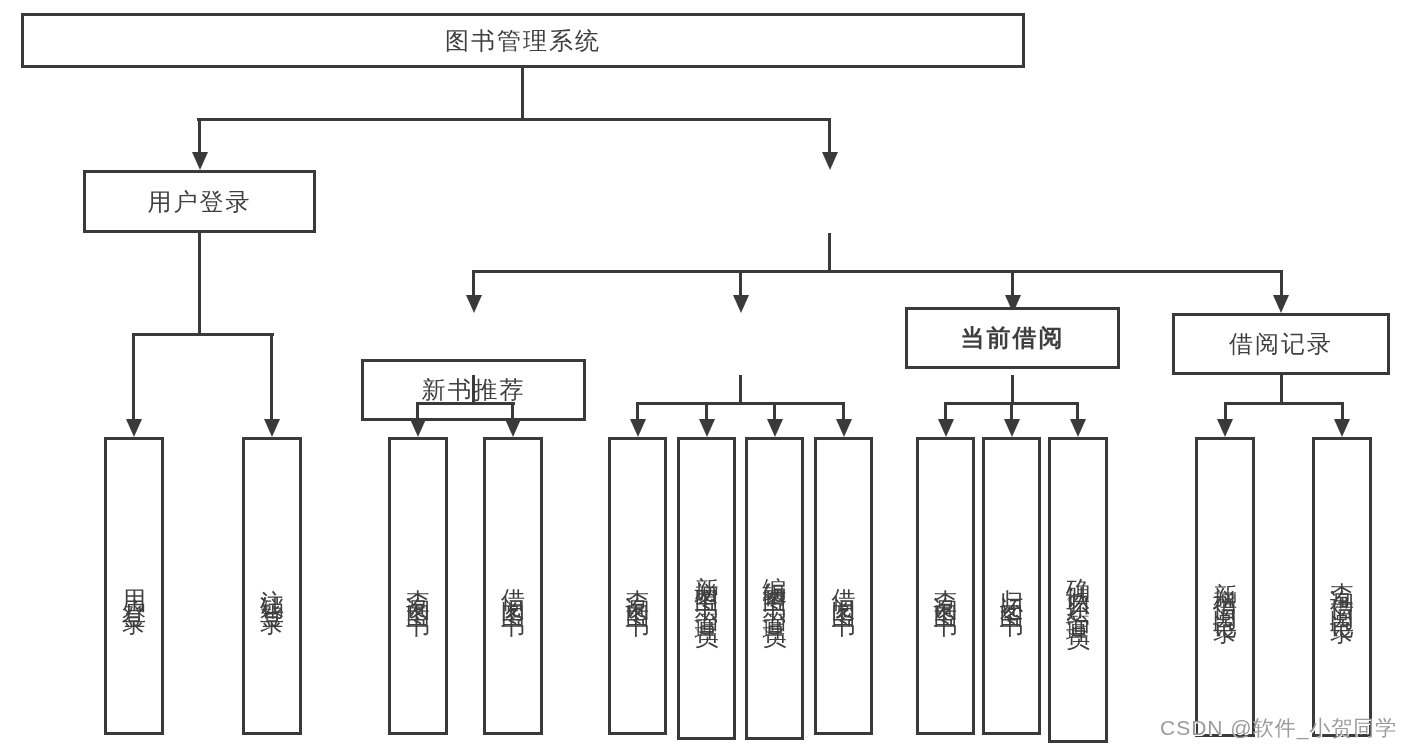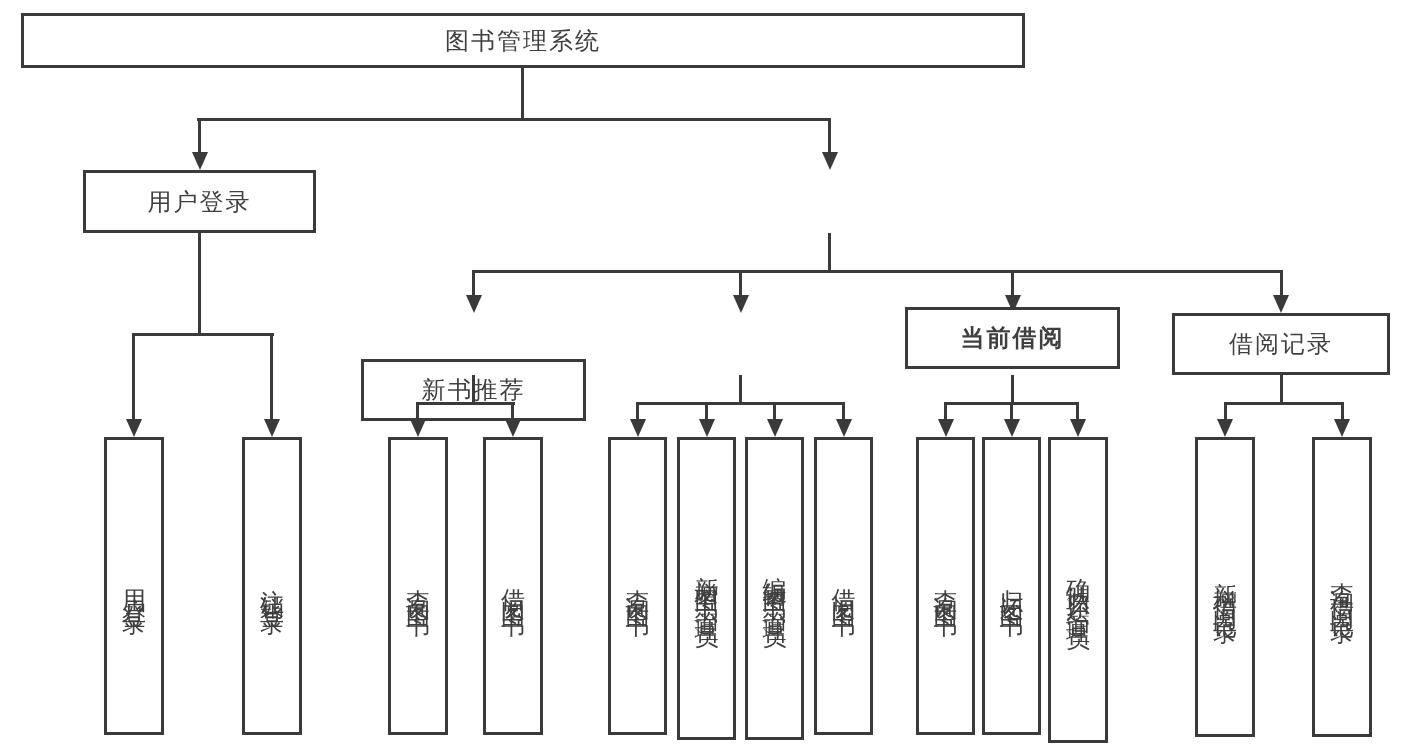--- a/index.html
+++ b/index.html
@@ -150,14 +150,15 @@
   <div class="box-v" style="left:745px;top:437px;width:59px;height:303px;letter-spacing:7px;">编辑图书（管理员）</div>
   <div class="box-v" style="left:814px;top:437px;width:59px;height:298px;">借阅图书</div>
 
   <div class="box-v" style="left:916px;top:437px;width:59px;height:298px;">查询图书</div>
   <div class="box-v" style="left:982px;top:437px;width:59px;height:298px;">归还图书</div>
   <div class="box-v" style="left:1048px;top:437px;width:60px;height:306px;letter-spacing:7px;">确认归还（管理员）</div>
 
   <div class="box-v" style="left:1195px;top:437px;width:60px;height:300px;">新增借阅记录</div>
   <div class="box-v" style="left:1312px;top:437px;width:60px;height:300px;">查询借阅记录</div>
 
+  <div class="watermark">CSDN @软件_小贺同学</div>
 
 </div>
 
 </body></html>

